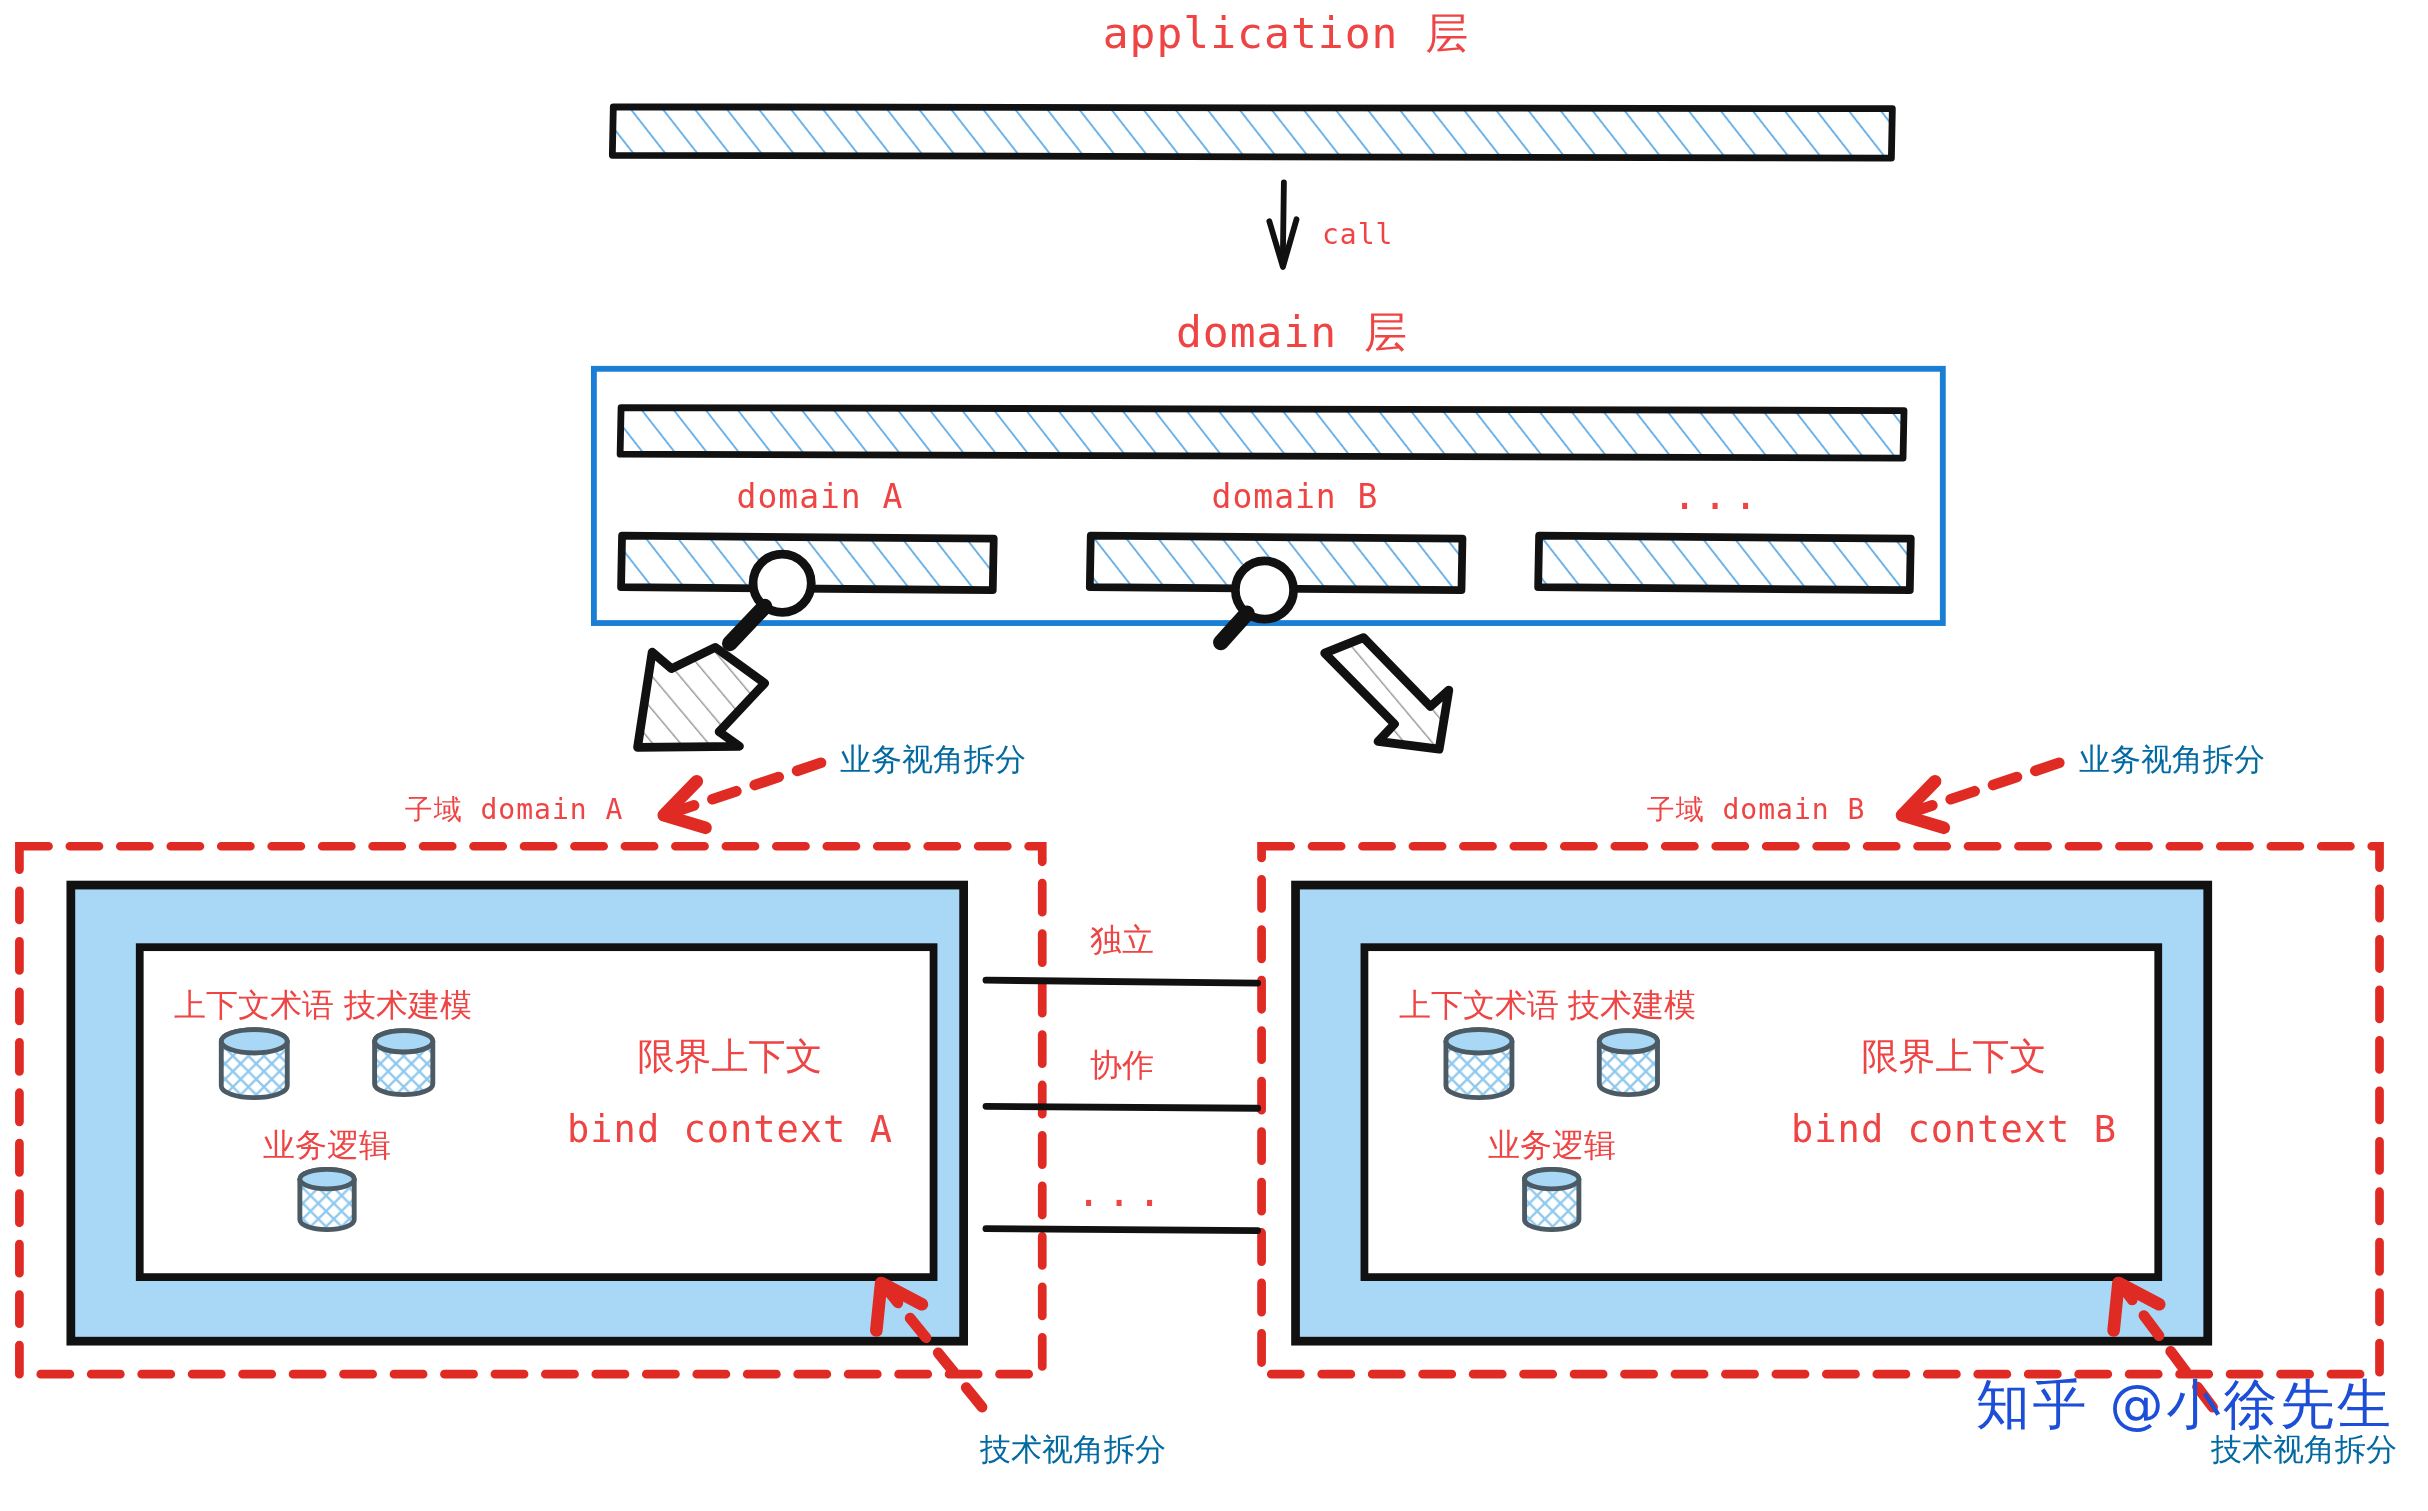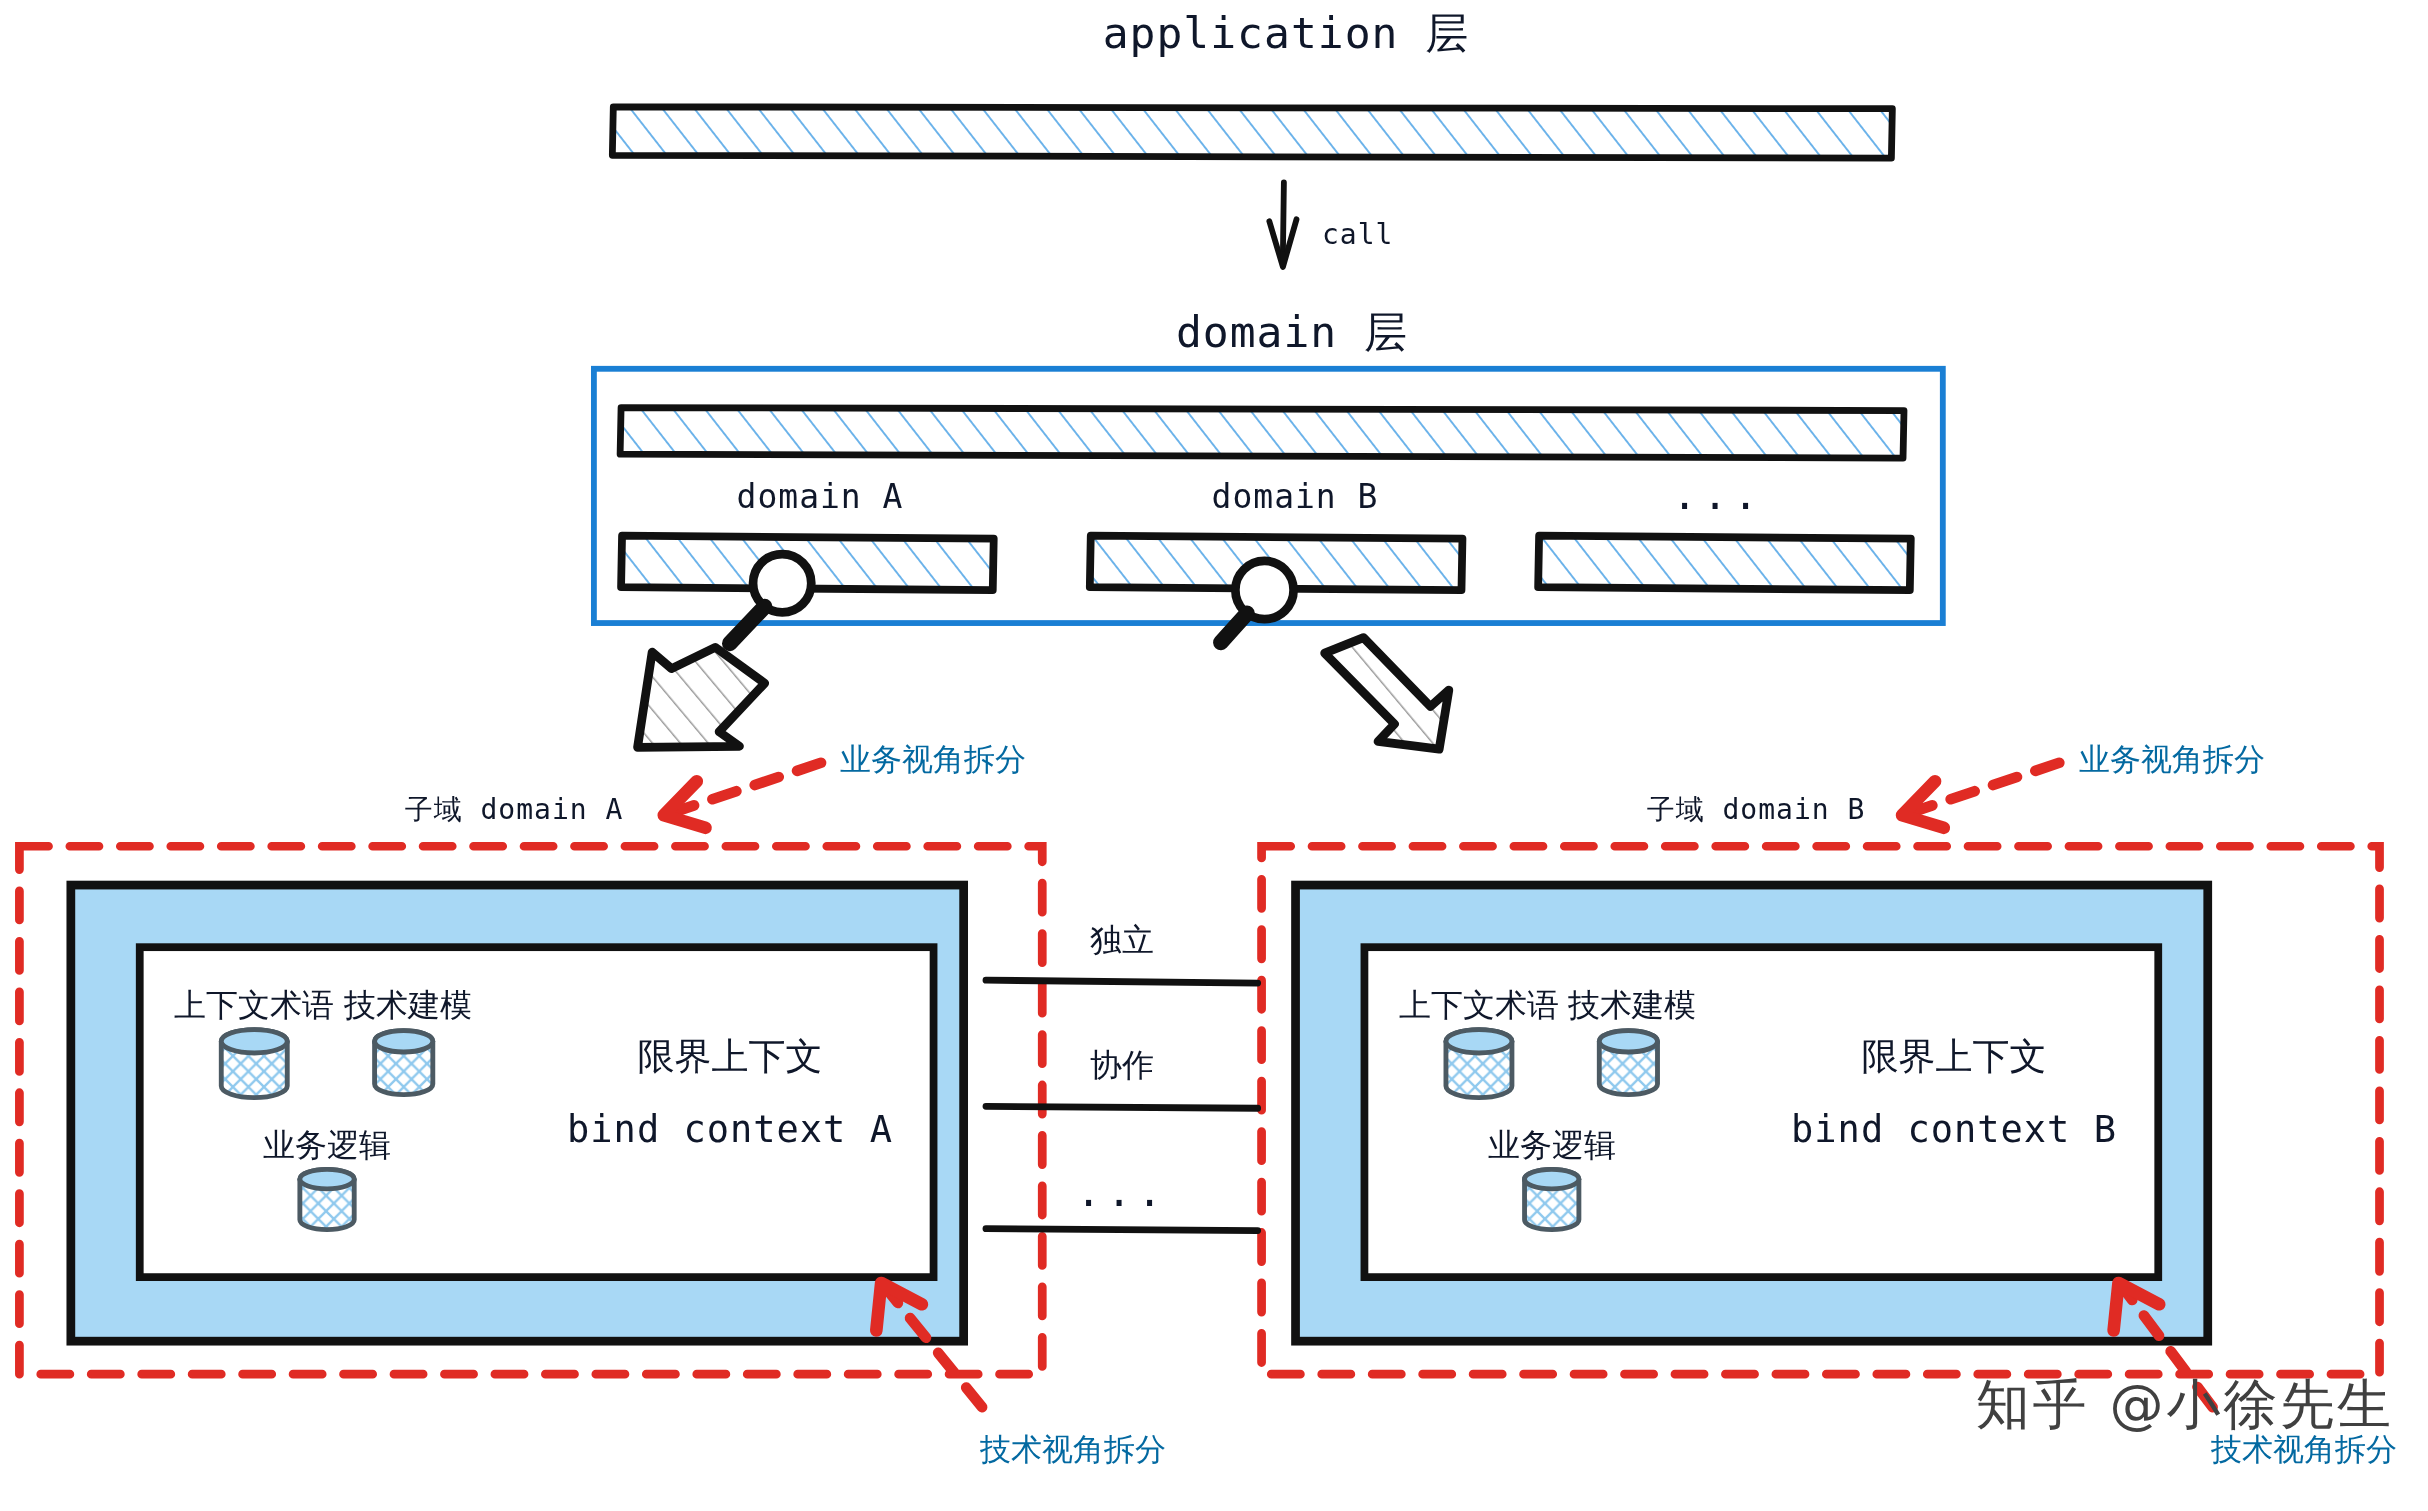--- a/index.html
+++ b/index.html
@@ -23,21 +23,21 @@
   svg.layer {
     position: absolute;
     left: 0; top: 0;
     width: 2429px;
     height: 1512px;
     pointer-events: none;
   }
   .txt {
     position: absolute;
     white-space: nowrap;
-    color: #0f172a;
+    color: #ef4444;
     line-height: 1;
   }
   .mono {
     font-family: "DejaVu Sans Mono", monospace;
     letter-spacing: 1px;
   }
   .cjk {
     font-family: "DejaVu Sans", sans-serif;
   }
   .center {
@@ -69,21 +69,21 @@
   }
   .t-dots {
     font-size: 41px;
     letter-spacing: 5.8px;
   }
   .watermark {
     position: absolute;
     right: 35px;
     bottom: 70px;
     font-size: 54px;
-    color: #404040;
+    color: #1d4ed8;
     font-family: "DejaVu Sans", sans-serif;
     letter-spacing: 2.9px;
     user-select: none;
   }
 </style>
 </head>
 <body>
 
 <div id="stage">
 

